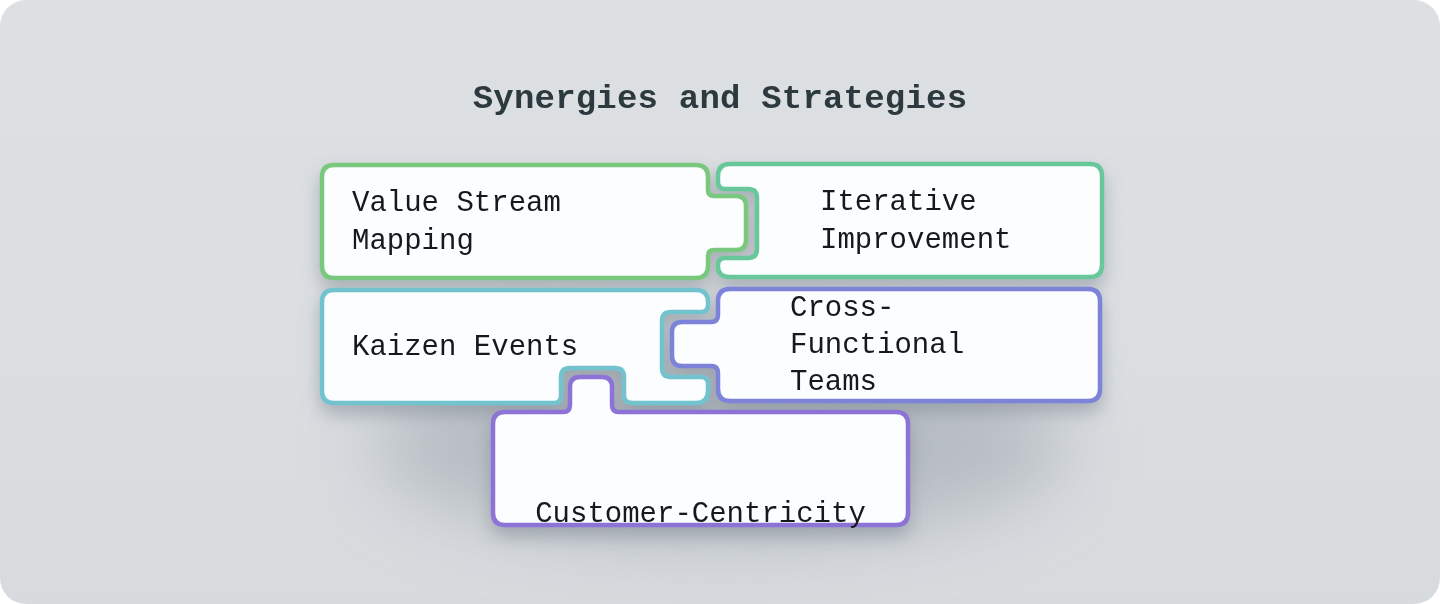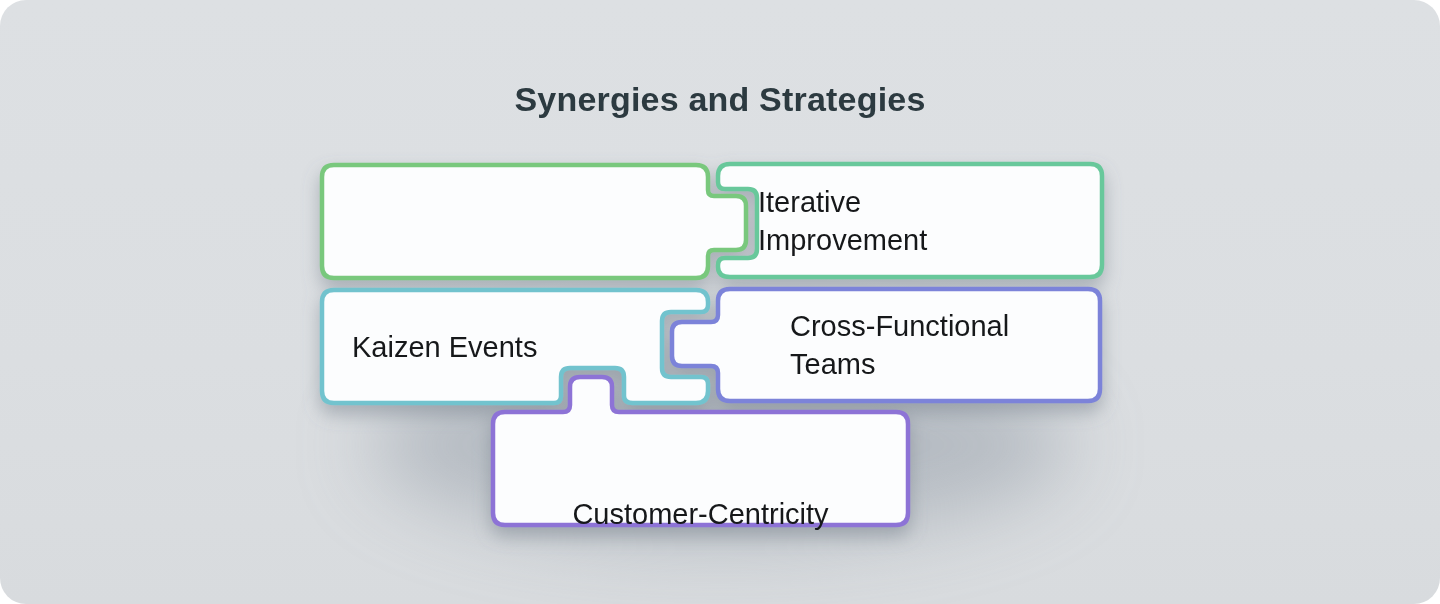--- a/index.html
+++ b/index.html
@@ -8,20 +8,21 @@
     background: #ffffff;
     font-family: "Liberation Sans", "DejaVu Sans", sans-serif;
   }
   .canvas {
     position: relative;
     width: 1440px;
     height: 604px;
     border-radius: 26px;
     background: linear-gradient(180deg, #dde0e3 0%, #dbdee1 60%, #d8dbde 100%);
     overflow: hidden;
+    font-family: Liberation Mono, monospace;
   }
   .diagram-title {
     position: absolute;
     left: 0;
     top: 80px;
     width: 1440px;
     text-align: center;
     font-size: 34px;
     font-weight: 700;
     color: #2c3a40;
@@ -46,21 +47,21 @@
   }
   .piece-label {
     position: absolute;
     display: flex;
     align-items: center;
     color: #16181a;
     font-size: 29px;
     line-height: 1.28;
   }
   .lbl-vsm { left: 352px; top: 167px; width: 340px; height: 111px; }
-  .lbl-ii  { left: 758px; top: 166px; width: 250px; height: 111px; }
+  .lbl-ii  { left: 820px; top: 166px; width: 250px; height: 111px; }
   .lbl-ke  { left: 352px; top: 292px; width: 300px; height: 111px; }
   .lbl-cft { left: 790px; top: 290px; width: 272px; height: 111px; }
   .lbl-cc  { left: 493px; top: 414px; width: 415px; height: 111px; justify-content: center; text-align: center; margin-top: 45px; }
 </style>
 </head>
 <body>
 
 <div class="canvas">
 
   <div class="diagram-title">Synergies and Strategies</div>
@@ -95,20 +96,21 @@
                Q 672 366 672 356 L 672 332 Q 672 322 682 322 L 711 322 Q 718 322 718 315
                L 718 301 Q 718 289 730 289 Z" stroke="#7b83d9" fill="#fcfdfe"></path>
 
       <path d="M 505 412 L 563 412 Q 570 412 570 405 L 570 387 Q 570 377 580 377 L 602 377
                Q 612 377 612 387 L 612 405 Q 612 412 619 412 L 896 412 Q 908 412 908 424
                L 908 513 Q 908 525 896 525 L 505 525 Q 493 525 493 513 L 493 424
                Q 493 412 505 412 Z" stroke="#8d73d6" fill="#fcfdfe"></path>
     </g>
   </svg>
 
+  <div class="piece-label lbl-vsm">Value Stream Mapping</div>
 
   <div class="piece-label lbl-ii">Iterative Improvement</div>
 
   <div class="piece-label lbl-cft">Cross-Functional Teams</div>
 
   <div class="piece-label lbl-ke">Kaizen Events</div>
 
   <div class="piece-label lbl-cc">Customer-Centricity</div>
 
 </div>

